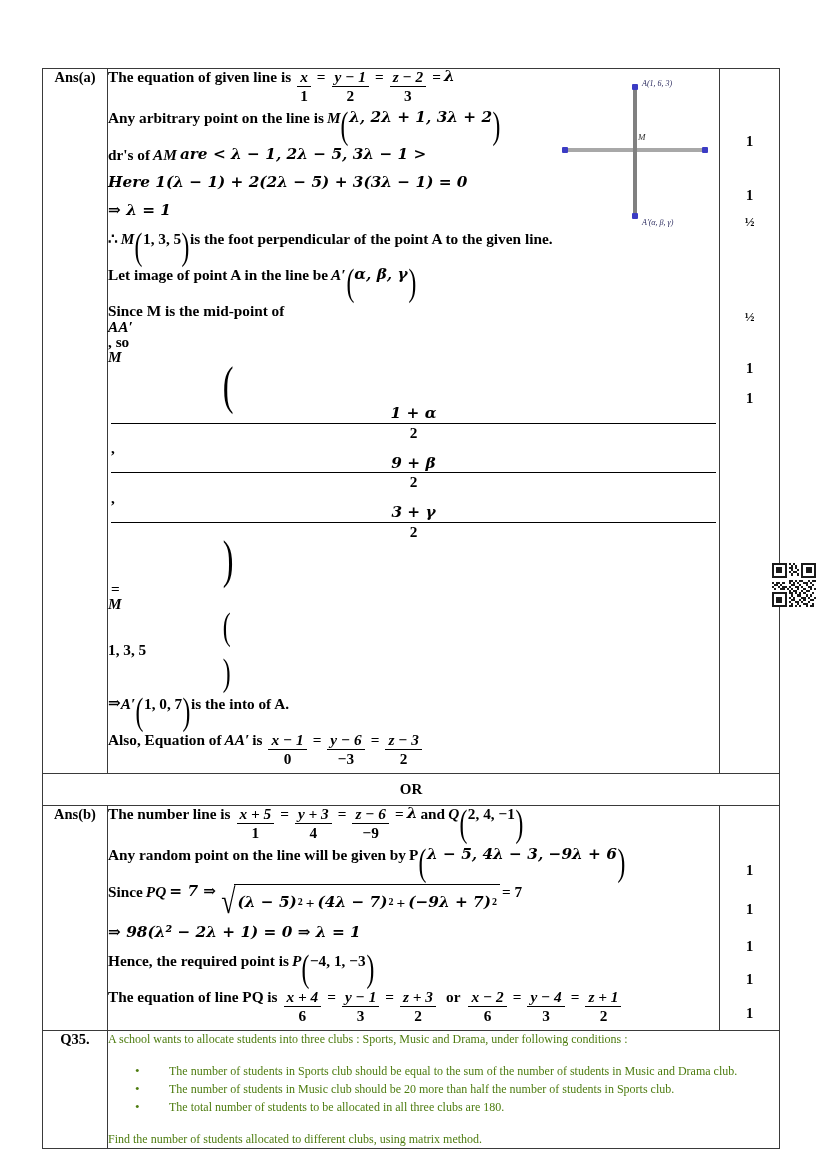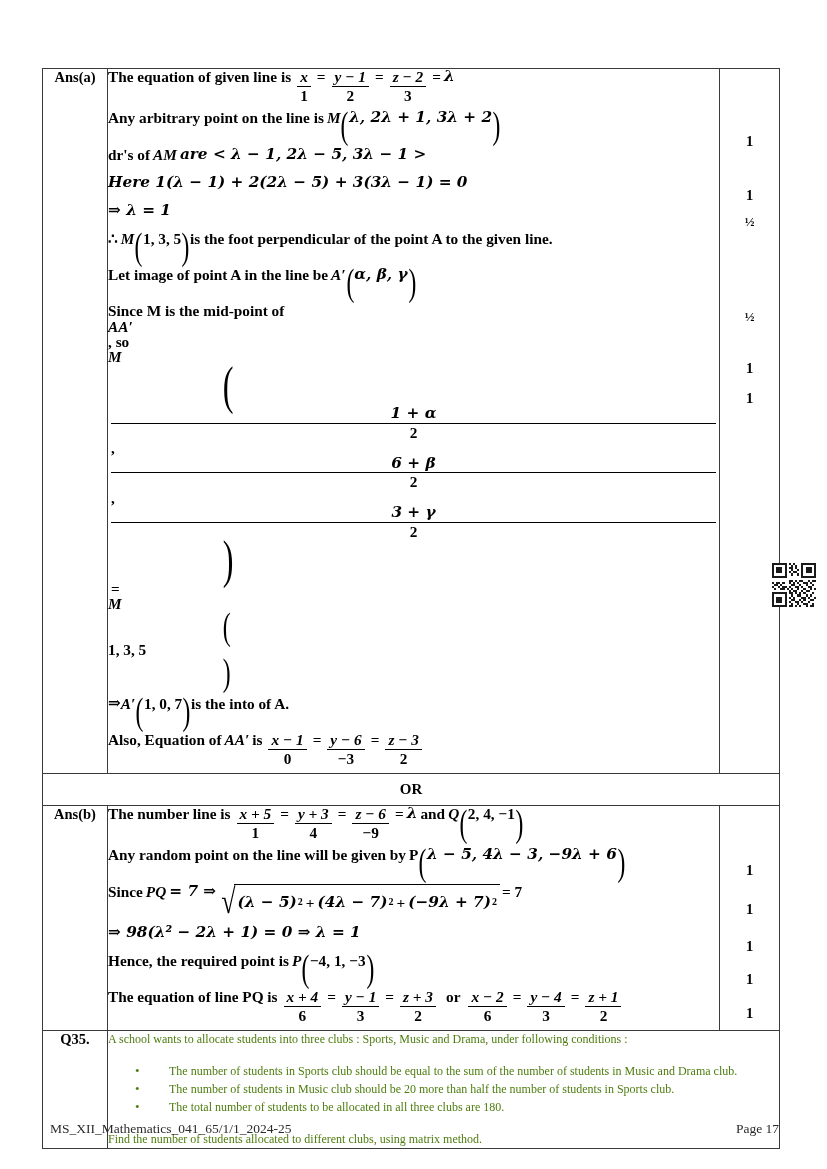--- a/index.html
+++ b/index.html
@@ -298,21 +298,21 @@
           <span class="it txt">AA′</span>
           <span class="txt">, so</span>
           <span class="it">M</span>
           <span class="bigparen" style="font-size:52px">(</span>
           <span class="frac">
             <span class="num sym">1 + α</span>
             <span class="den">2</span>
           </span>
           <span class="op">,</span>
           <span class="frac">
-            <span class="num sym">6 + β</span>
+            <span class="num sym">9 + β</span>
             <span class="den">2</span>
           </span>
           <span class="op">,</span>
           <span class="frac">
             <span class="num sym">3 + γ</span>
             <span class="den">2</span>
           </span>
           <span class="bigparen" style="font-size:52px">)</span>
           <span class="op">=</span>
           <span class="it">M</span>
@@ -486,20 +486,35 @@
           <li>The number of students in Music club should be 20 more than half the number of students in Sports club.</li>
           <li>The total number of students to be allocated in all three clubs are 180.</li>
         </ul>
         <p>Find the number of students allocated to different clubs, using matrix method.</p>
       </td>
     </tr>
 
   </tbody>
     </table>
 
+  <div class="diagram">
+    <div class="hline"></div>
+    <div class="vline"></div>
+
+    <div class="dot" style="left:76px; top:12px"></div>
+    <div class="lbl" style="left:86px; top:7px">A(1, 6, 3)</div>
+
+    <div class="lbl-m" style="left:82px; top:60px">M</div>
+
+    <div class="dot" style="left:76px; top:141px"></div>
+    <div class="lbl" style="left:86px; top:146px">A′(α, β, γ)</div>
+
+    <div class="dot" style="left:6px; top:75px"></div>
+    <div class="dot" style="left:146px; top:75px"></div>
+  </div>
 
   <div class="qr">
     <svg width="44" height="44" viewBox="0 0 21 21" shape-rendering="crispEdges" aria-hidden="true">
       <rect width="21" height="21" fill="#fff"></rect>
       <g fill="#1a1a1a">
         <rect x="0" y="0" width="7" height="1"></rect>
           <rect x="0" y="6" width="7" height="1"></rect>
         <rect x="0" y="0" width="1" height="7"></rect>
           <rect x="6" y="0" width="1" height="7"></rect>
         <rect x="2" y="2" width="3" height="3"></rect>
@@ -591,18 +606,14 @@
           <rect x="19" y="19" width="1" height="1"></rect>
         <rect x="8" y="20" width="2" height="1"></rect>
           <rect x="11" y="20" width="1" height="1"></rect>
         <rect x="13" y="20" width="1" height="1"></rect>
           <rect x="16" y="20" width="1" height="1"></rect>
         <rect x="18" y="20" width="2" height="1"></rect>
       </g>
     </svg>
   </div>
 
-  <div class="footer">
-    <span>MS_XII_Mathematics_041_65/1/1_2024-25</span>
-    <span>Page 17</span>
-  </div>
 
 </div>
 
 </body></html>

